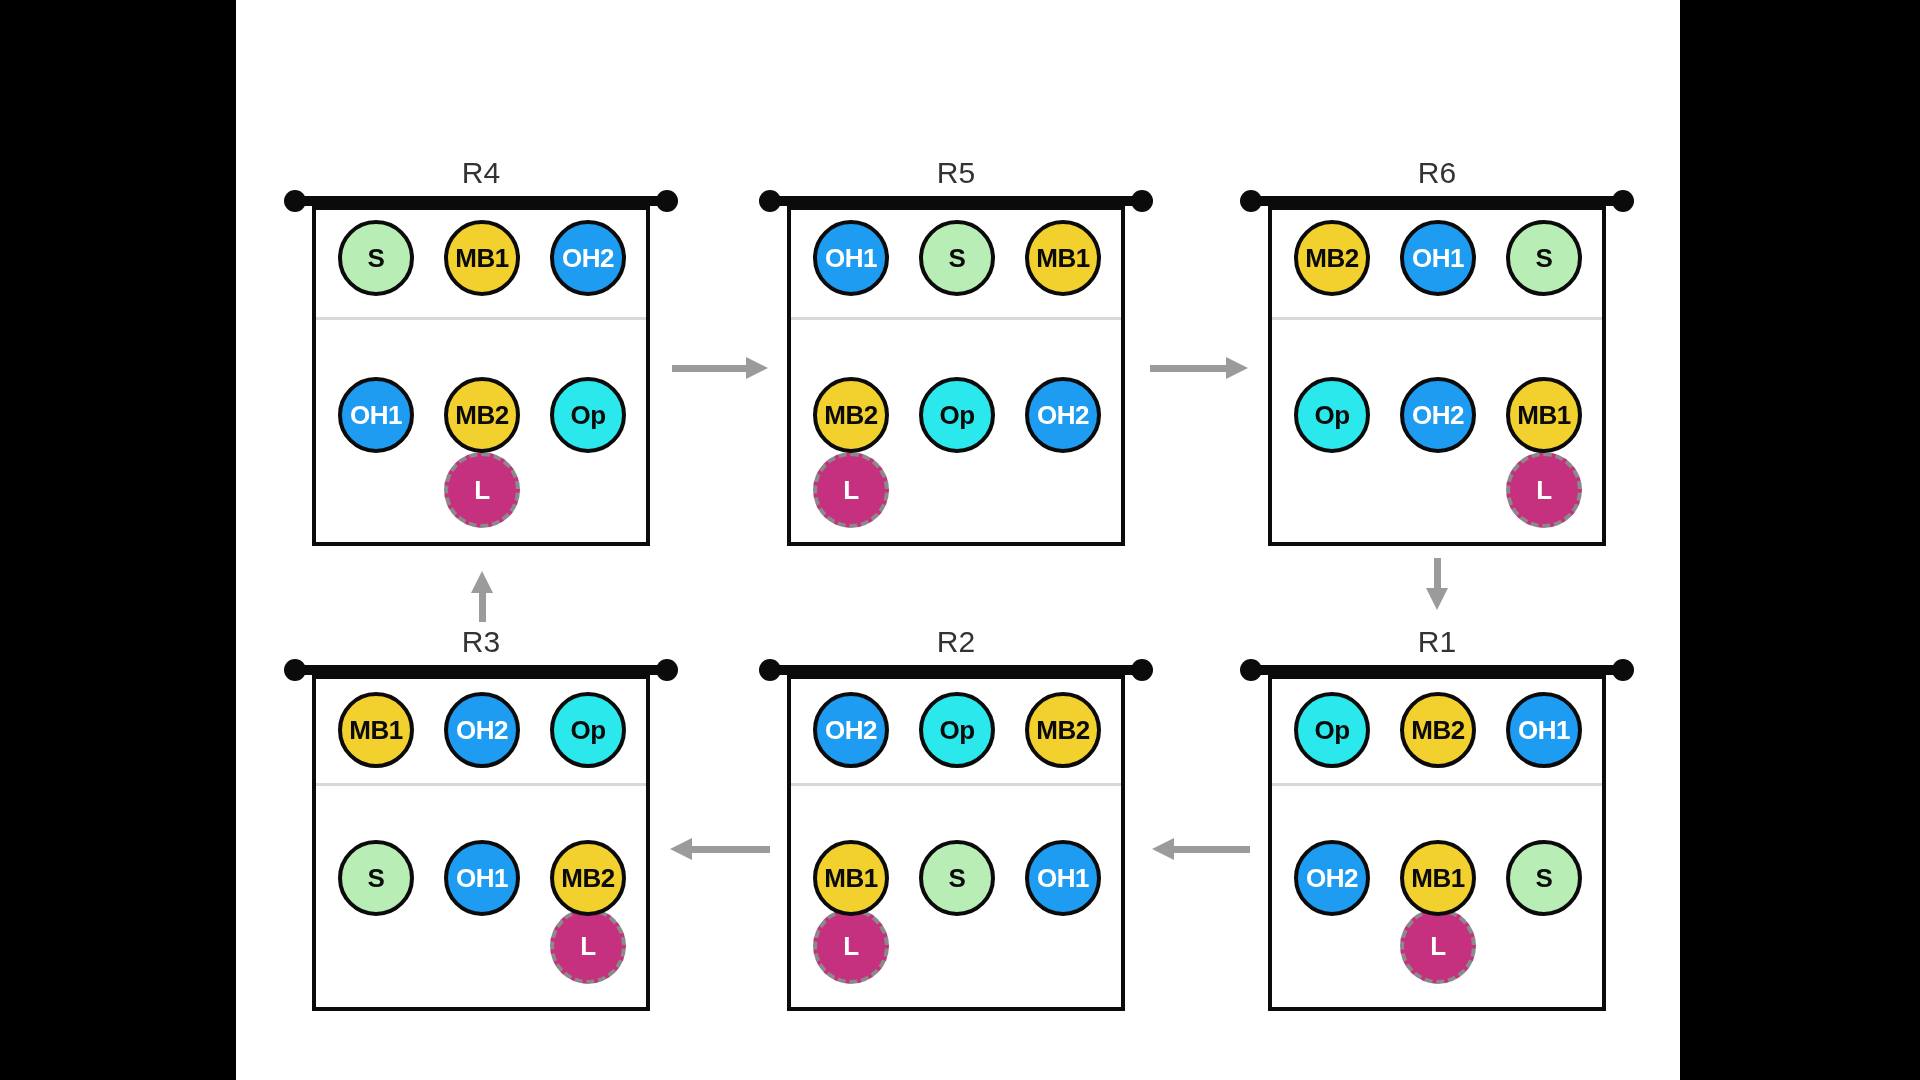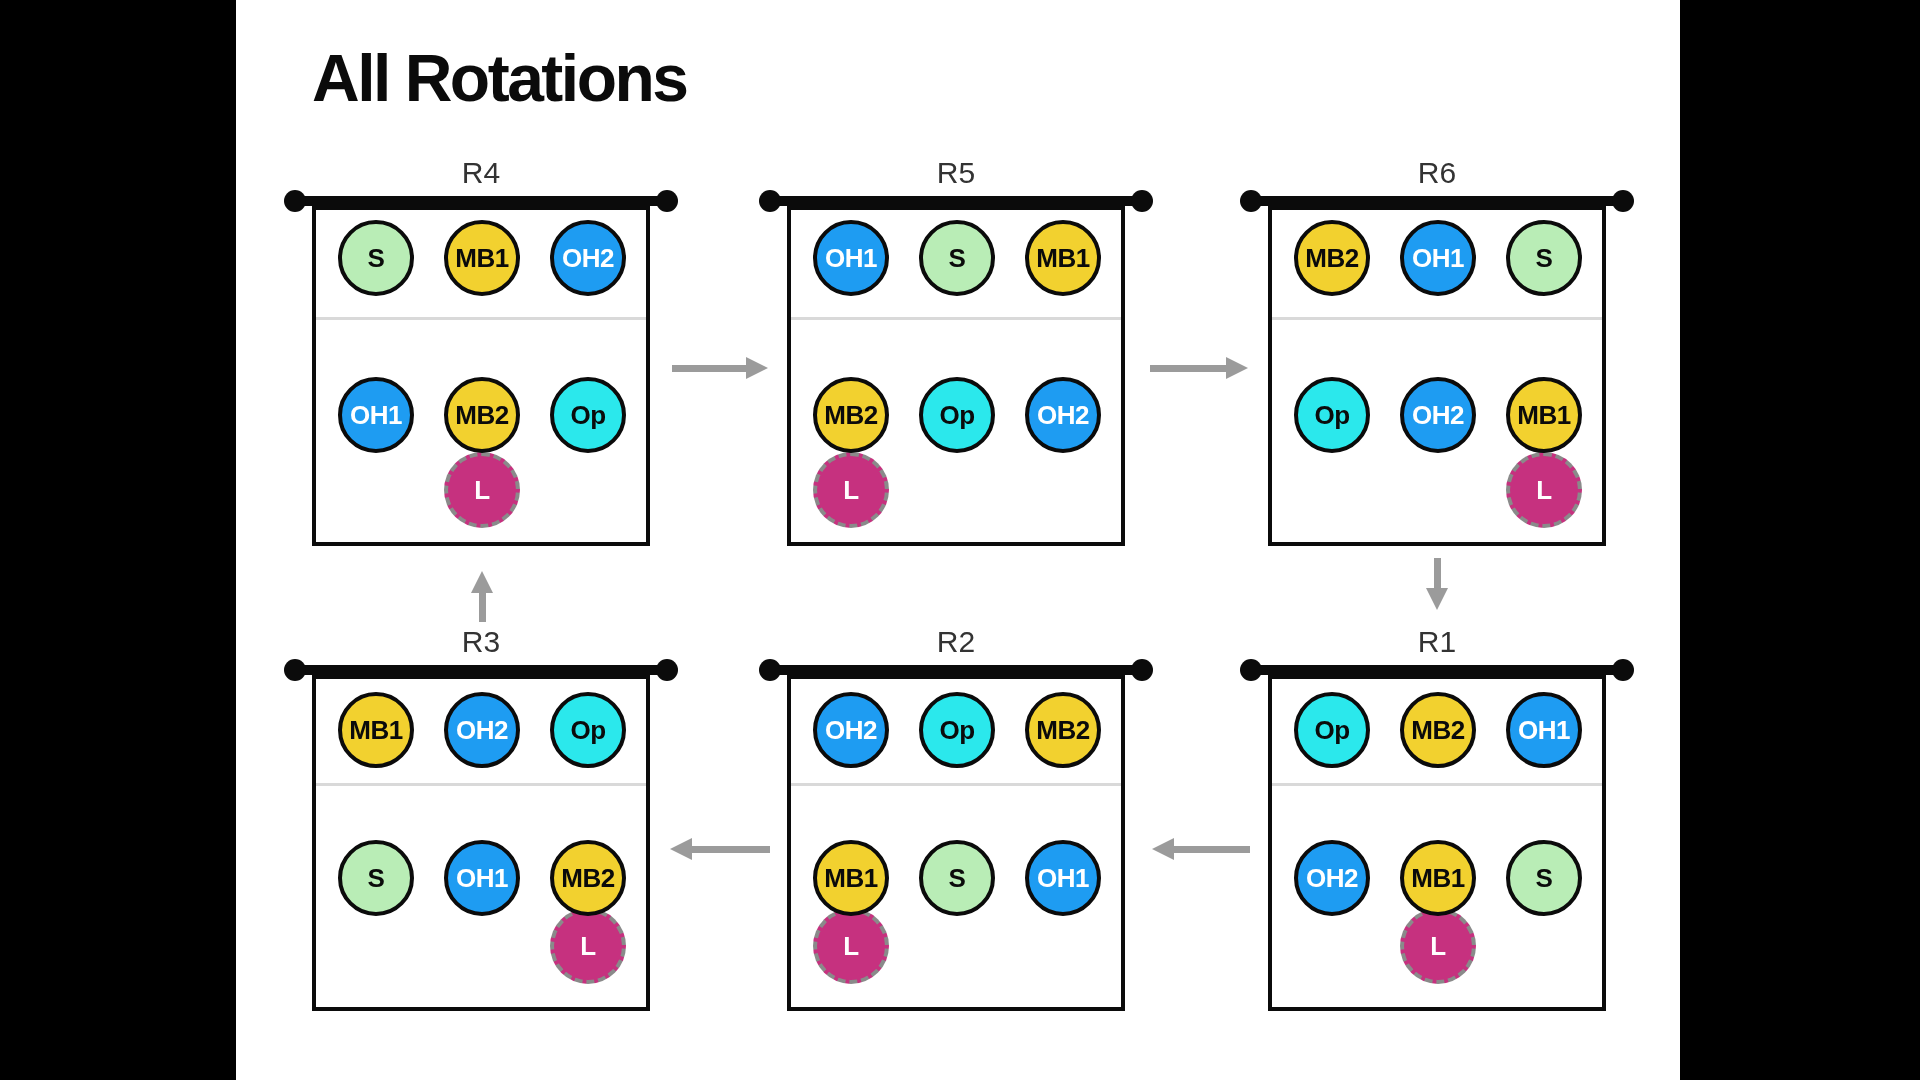--- a/index.html
+++ b/index.html
@@ -47,21 +47,20 @@
   .arrow.up .head{top:0;left:0;border-left:11px solid transparent;
                   border-right:11px solid transparent;border-bottom:22px solid #9b9b9b;}
 </style>
 </head>
 <body>
 
 <div class="stage">
   <div class="content"></div>
   <div class="letterbox lb-left"></div>
   <div class="letterbox lb-right"></div>
-  <div class="title">All Rotations</div>
   <div id="courts-layer">
       <div class="court-wrap" style="left: 312px; top: 196px;">
         <div class="r-label">R4</div>
         <div class="net">
           <div class="net-dot nd-left"></div>
           <div class="net-dot nd-right"></div>
         </div>
         <div class="court" style="height: 340px;">
           <div class="divider" style="top: 107px;"></div>
           <div class="p-circle" style="left: 22px; top: 10px; background: rgb(185, 237, 182); color: rgb(11, 11, 11);">S</div>

